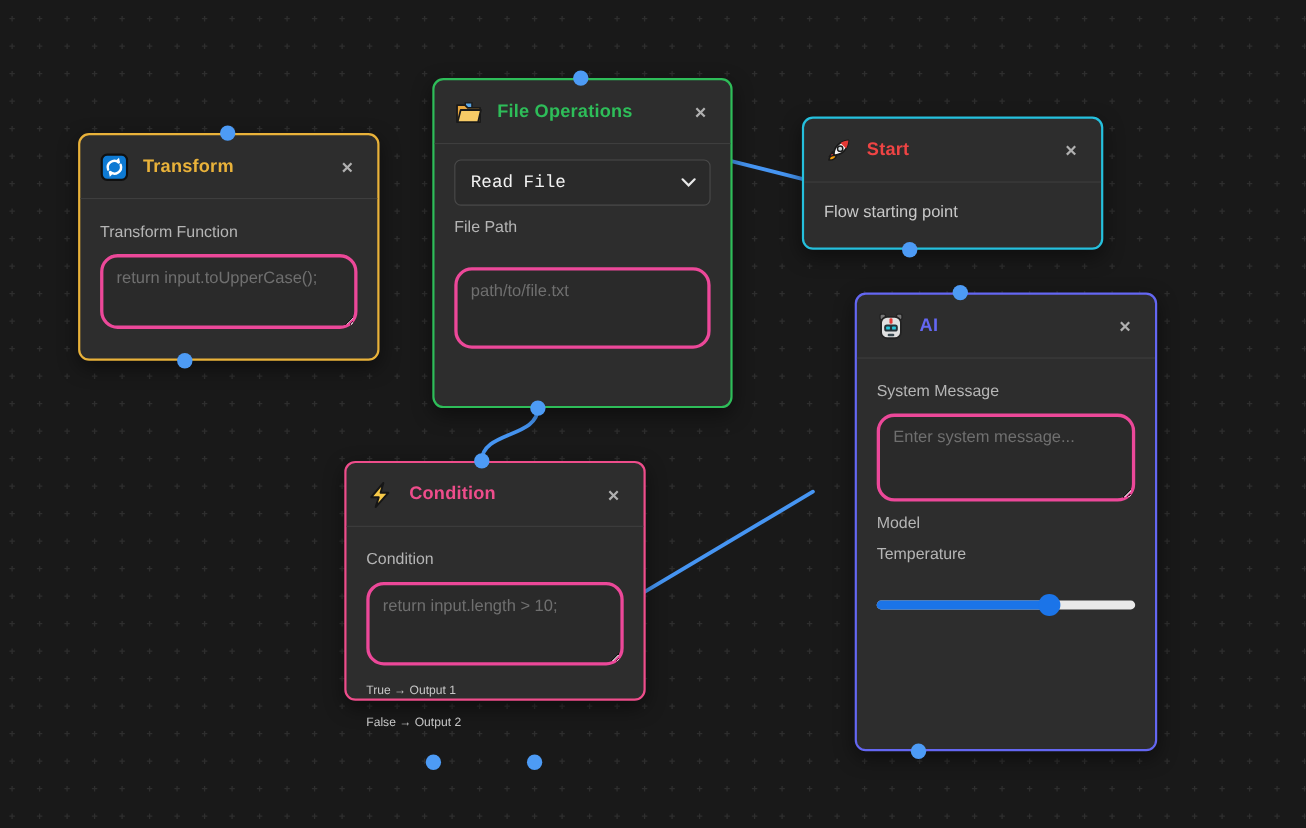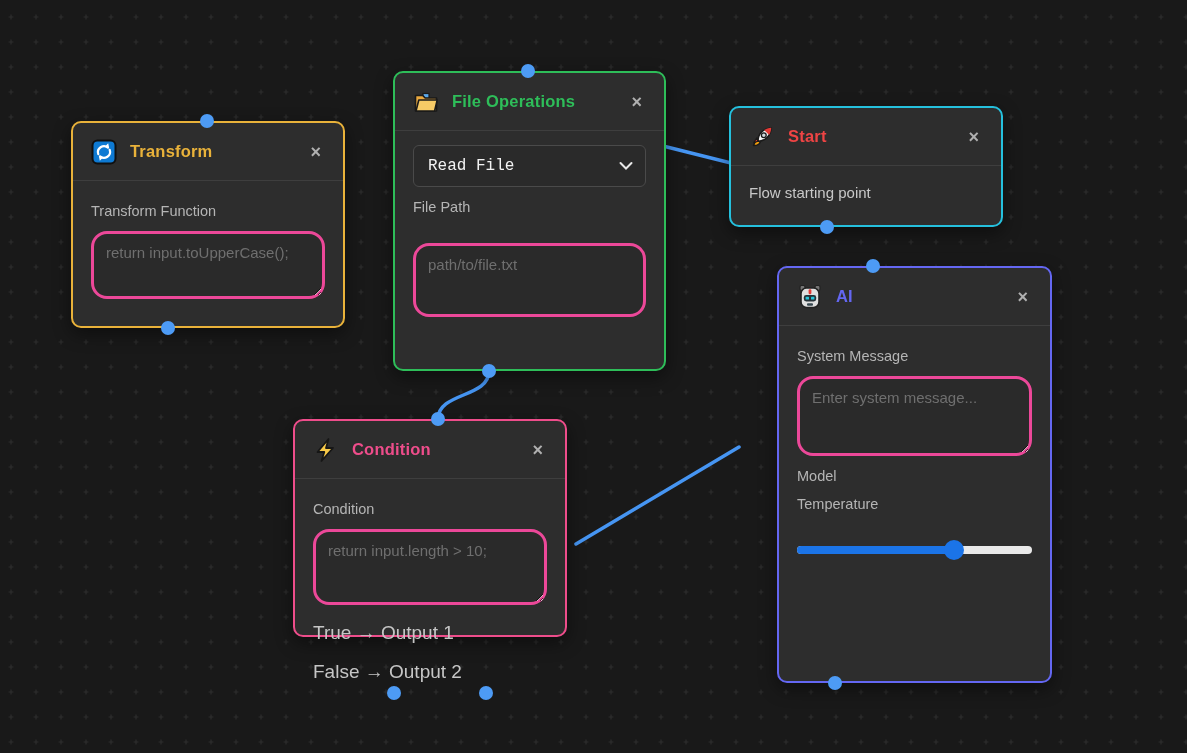--- a/index.html
+++ b/index.html
@@ -37,41 +37,41 @@
 
   .select-wrap { position:relative; }
   select {
     width:100%; height:42px; background:#2a2a2a; border:1px solid #4a4a4a;
     border-radius:6px; color:#f2f2f2; font-family:Liberation Mono, monospace;
     font-size:16px; padding:0 34px 0 14px; outline:none;
     -webkit-appearance:none; appearance:none; cursor:pointer;
   }
   .chevron { position:absolute; right:13px; top:50%; transform:translateY(-50%); pointer-events:none; display:flex; }
 
-  .output-line { color:#c6c6c6; font-size:19px; margin-top:17px; }
+  .output-line { color:#c6c6c6; font-size:11px; margin-top:17px; }
   .start-desc { color:#c8c8c8; font-size:15px; padding:4px 0; }
 
   .slider { position:relative; height:8px; border-radius:4px; margin:34px 0 10px; cursor:pointer; }
   .slider-fill { position:absolute; left:0; top:0; height:100%; border-radius:4px; }
   .slider-thumb {
     position:absolute; top:50%; width:20px; height:20px; border-radius:50%;
     transform:translate(-50%,-50%); cursor:grab;
   }
 
   .handle {
     position:absolute; z-index:3; width:14px; height:14px; border-radius:50%;
     transform:translate(-50%,-50%); cursor:crosshair;
   }
 
   
   #node-transform { left:71px;  top:121px; width:274px; height:207px; }
   #node-fileops   { left:393px; top:71px;  width:273px; height:300px; }
   #node-start     { left:729px; top:106px; width:274px; height:121px; }
   #node-ai        { left:777px; top:266px; width:275px; height:417px; }
-  #node-condition { left:293px; top:419px; width:274px; height:218px; }
+  #node-condition { left:313px; top:419px; width:274px; height:218px; }
 
   #node-transform textarea { height:68px; }
   #node-fileops textarea   { height:74px; }
   #node-ai textarea        { height:80px; }
   #node-condition textarea { height:76px; }
   .gap-top { margin-top:12px; }
 </style>
 </head>
 <body style="background: rgb(25, 25, 25);">
 

